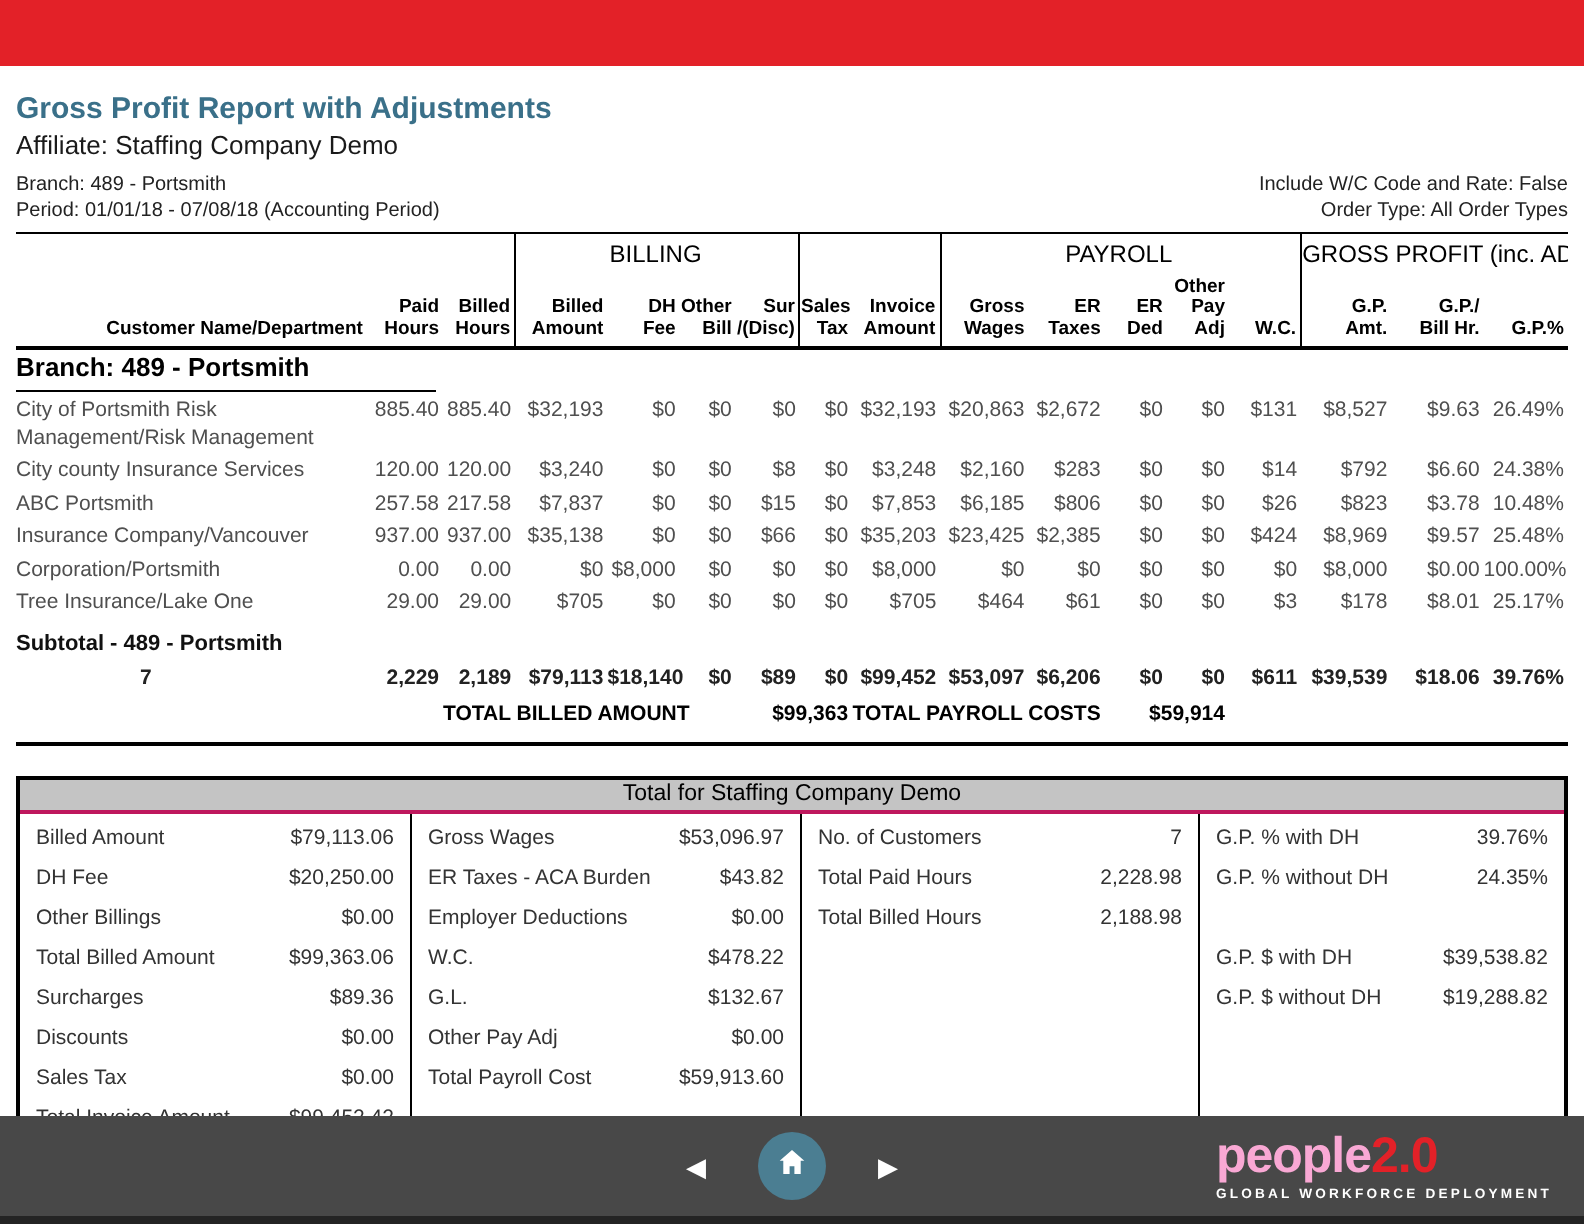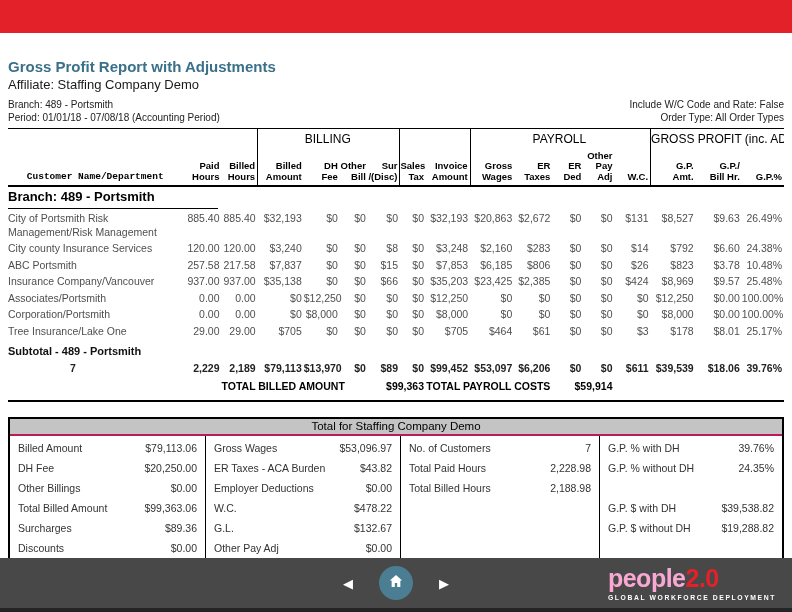--- a/index.html
+++ b/index.html
@@ -4,30 +4,30 @@
 <style>
   * { margin:0; padding:0; box-sizing:border-box; }
   html,body { background:#888; }
   .page {
     position:relative; width:792px; height:612px; margin:0 auto;
     background:#fff; overflow:hidden;
     font-family:"Liberation Sans", sans-serif; color:#222;
   }
   .red-bar { height:33px; background:#e32128; }
   .content { padding:0 8px; }
-  .report-title { margin-top:25px; font-size:15px; font-weight:bold; color:#3a7089; }
+  .report-title { margin-top:13px; font-size:15px; font-weight:bold; color:#3a7089; }
   .affiliate { margin-top:2px; font-size:13px; color:#1a1a1a; }
   .meta { display:flex; justify-content:space-between; margin-top:7px; font-size:10px; color:#222; line-height:1.25; }
   .meta .right { text-align:right; }
 
   table.report { width:100%; border-collapse:collapse; table-layout:fixed; margin-top:4px; }
   table.report th, table.report td { font-weight:normal; vertical-align:bottom; padding:0 2px 1px 0; }
   tr.group-row th { border-top:1.5px solid #000; height:22px; font-size:12px; color:#000; text-align:center; vertical-align:middle; white-space:nowrap; overflow:hidden; }
   tr.label-row th { border-bottom:2px solid #000; font-size:9.5px; font-weight:bold; color:#000; text-align:right; white-space:pre-line; line-height:1.15; padding-bottom:2px; height:34px; }
-  tr.label-row th.cname { text-align:center; padding-left:1px;font-family:Liberation Mono, monospace; }
+  tr.label-row th.cname { text-align:right; padding-left:1px; }
   .bl { border-left:1.5px solid #000; }
   .br { border-right:1.5px solid #000; }
 
   td.num { text-align:right; }
   tbody.rows td { font-size:10.5px; color:#4f4f4f; line-height:13.5px; padding-top:2px; vertical-align:top; }
   tbody.rows td:first-child { padding-right:6px; }
   tbody.rows td.num, tbody.sub td.num { text-align:right; }
 
   .branch-row td { padding-top:8px; padding-bottom:3px; }
   .branch-label { display:inline-block; width:210px; font-size:13px; font-weight:600; color:#000;
@@ -227,39 +227,20 @@
             <td class="num">$23,425</td>
             <td class="num">$2,385</td>
             <td class="num">$0</td>
             <td class="num">$0</td>
             <td class="num">$424</td>
             <td class="num">$8,969</td>
             <td class="num">$9.57</td>
             <td class="num">25.48%</td>
           </tr>
           <tr>
-            <td>Associates/Portsmith</td>
-            <td class="num">0.00</td>
-            <td class="num">0.00</td>
-            <td class="num">$0</td>
-            <td class="num">$12,250</td>
-            <td class="num">$0</td>
-            <td class="num">$0</td>
-            <td class="num">$0</td>
-            <td class="num">$12,250</td>
-            <td class="num">$0</td>
-            <td class="num">$0</td>
-            <td class="num">$0</td>
-            <td class="num">$0</td>
-            <td class="num">$0</td>
-            <td class="num">$12,250</td>
-            <td class="num">$0.00</td>
-            <td class="num">100.00%</td>
-          </tr>
-          <tr>
             <td>Corporation/Portsmith</td>
             <td class="num">0.00</td>
             <td class="num">0.00</td>
             <td class="num">$0</td>
             <td class="num">$8,000</td>
             <td class="num">$0</td>
             <td class="num">$0</td>
             <td class="num">$0</td>
             <td class="num">$8,000</td>
             <td class="num">$0</td>
@@ -293,21 +274,21 @@
         </tbody>
       <tbody class="sub">
         <tr class="subtotal-label-row">
           <td colspan="17">Subtotal - 489 - Portsmith</td>
         </tr>
         <tr class="subtotal-values-row">
           <td class="count">7</td>
           <td class="num">2,229</td>
           <td class="num">2,189</td>
           <td class="num">$79,113</td>
-          <td class="num">$13,970</td>
+          <td class="num">$18,140</td>
           <td class="num">$0</td>
           <td class="num">$89</td>
           <td class="num">$0</td>
           <td class="num">$99,452</td>
           <td class="num">$53,097</td>
           <td class="num">$6,206</td>
           <td class="num">$0</td>
           <td class="num">$0</td>
           <td class="num">$611</td>
           <td class="num">$39,539</td>

